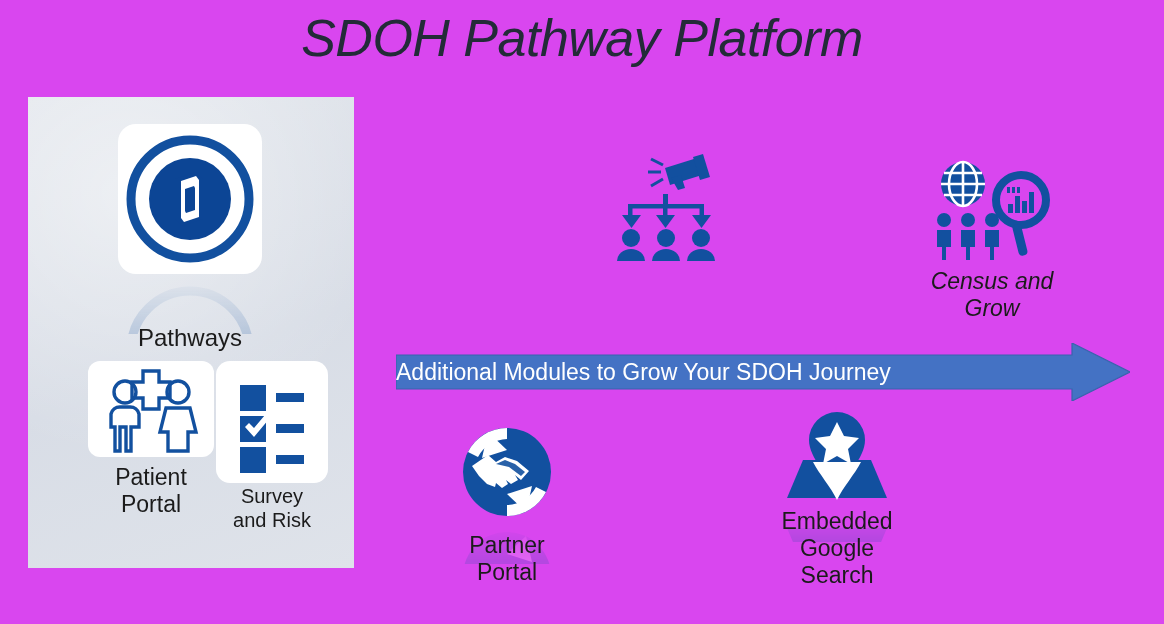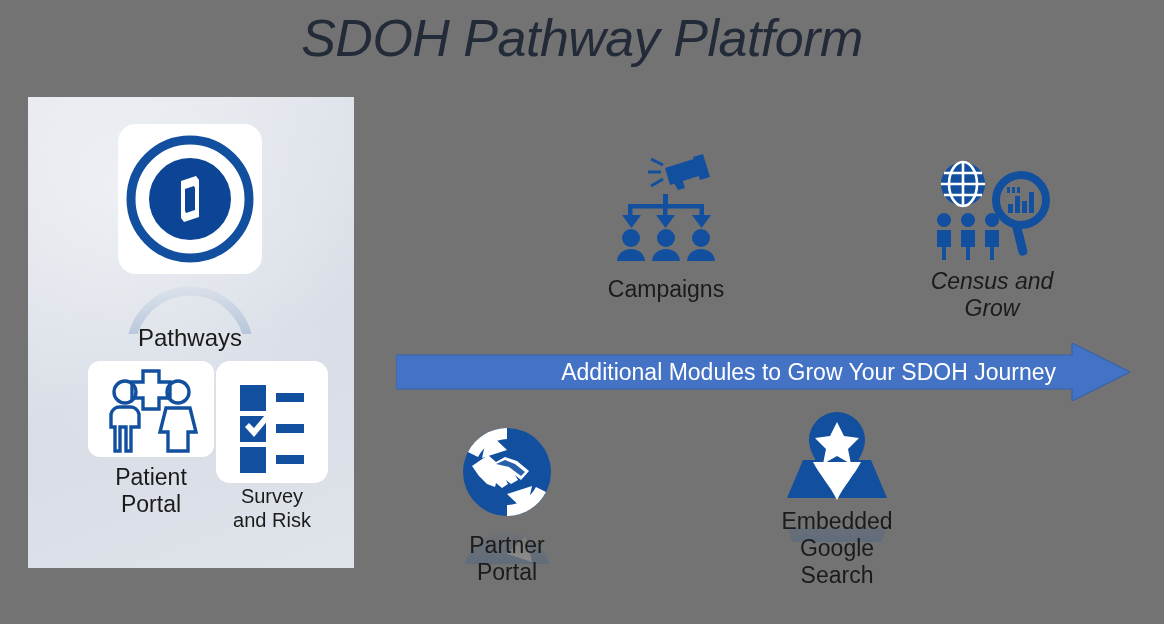--- a/index.html
+++ b/index.html
@@ -12,21 +12,21 @@
     background: #ffffff;
     font-family: "Liberation Sans", sans-serif;
     overflow: hidden;
     position: relative;
   }
   #slide {
     position: absolute;
     left: 0; top: 0;
     width: 1164px;
     height: 624px;
-    background: #737373;
+    background: #d946ef;
   }
 
   
   #title {
     position: absolute;
     left: 0;
     top: 8px;
     width: 1164px;
     text-align: center;
     font-size: 52px;
@@ -131,21 +131,21 @@
     top: 343px;
     width: 734px;
     height: 58px;
   }
   #arrow-banner svg { display: block; }
   #arrow-label {
     position: absolute;
     left: 0;
     top: 16px;
     width: 660px;
-    text-align: right;
+    text-align: left;
     color: #ffffff;
     font-size: 23px;
     font-weight: 400;
     white-space: nowrap;
     font-family: "Liberation Sans", sans-serif;
   }
 </style>
 </head>
 <body>
 
@@ -258,23 +258,20 @@
     </div>
     <div class="reflection">
       <svg width="118" height="40" viewBox="0 0 118 40">
         <g fill="#12509f">
           <path d="M10 -31 a14 12 0 0 1 28 0 z"></path>
           <path d="M45 -31 a14 12 0 0 1 28 0 z"></path>
           <path d="M80 -31 a14 12 0 0 1 28 0 z"></path>
         </g>
       </svg>
     </div>
-    <div class="mlabel">
-      <div>Campaigns</div>
-    </div>
   </div>
 
   <div class="module" id="m-census">
     <div class="tile plain">
       <svg width="124" height="102" viewBox="0 0 124 102">
         <g fill="none" stroke="#12509f" stroke-width="3">
           <circle cx="33" cy="26" r="22" fill="#12509f" stroke="none"></circle>
           <g stroke="#ffffff" stroke-width="2.6">
             <path d="M11 26 h44"></path>
             <path d="M14 15 h38"></path>

